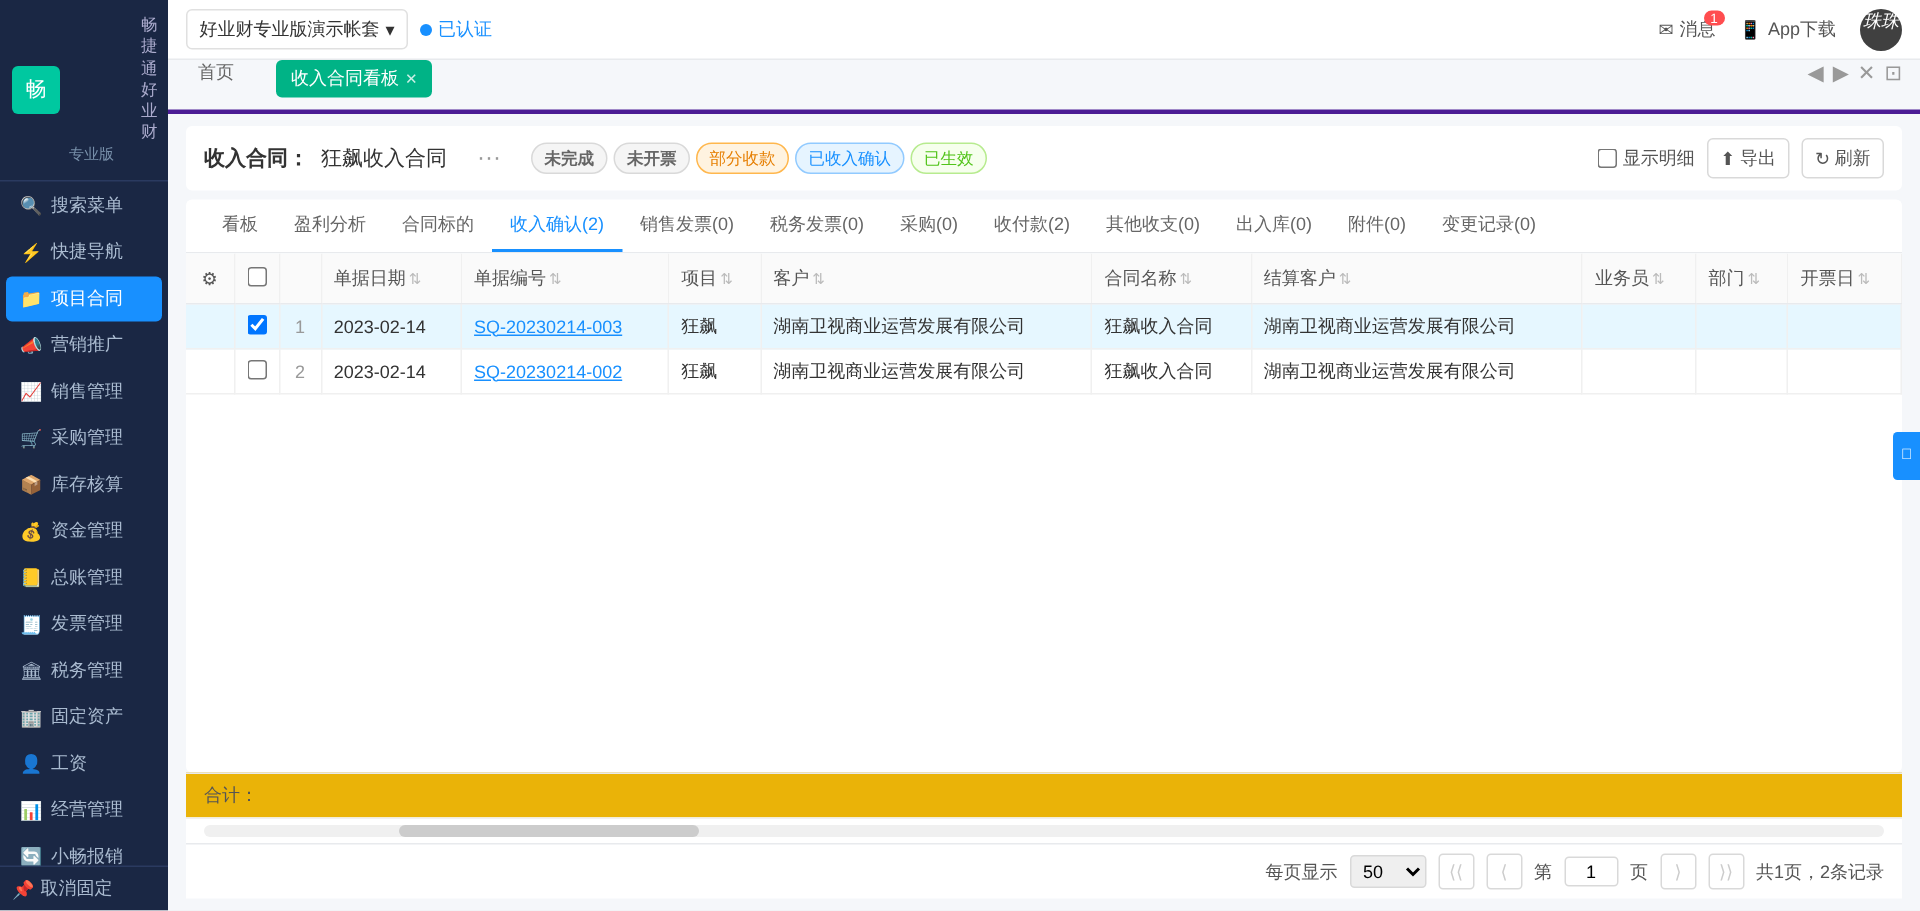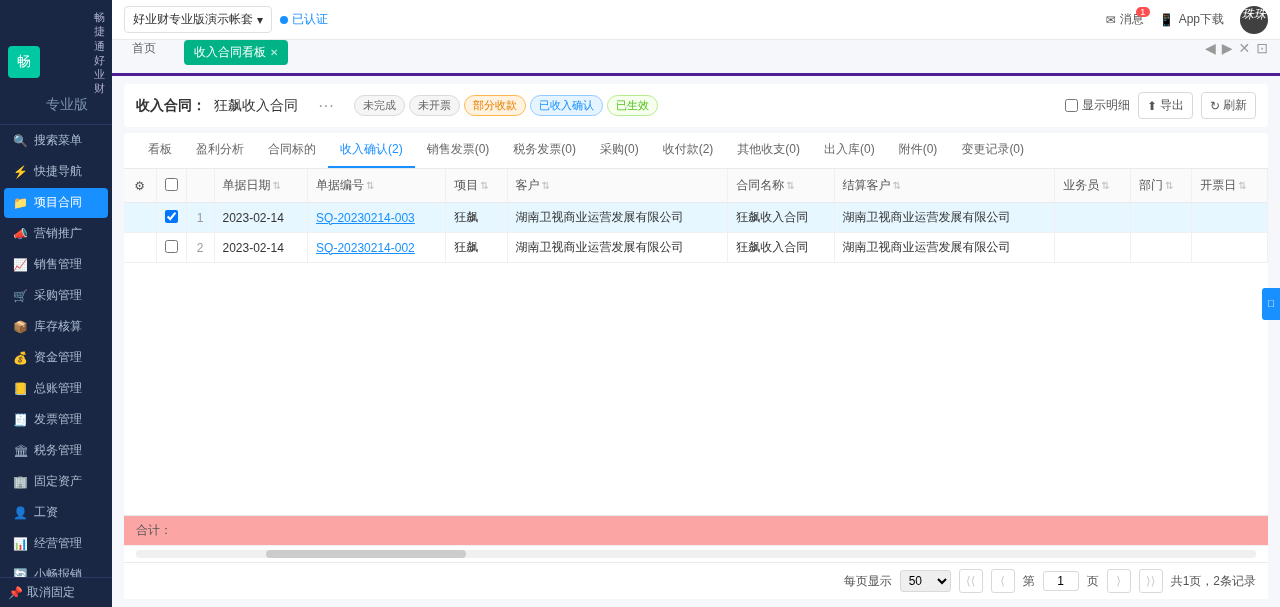--- a/index.html
+++ b/index.html
@@ -3,21 +3,21 @@
   <meta charset="utf-8">
   <style>
     * { box-sizing: border-box; margin: 0; padding: 0; font-family: 'Microsoft YaHei', Arial, sans-serif; font-size: 12px; }
     body { display: flex; height: 607px; overflow: hidden; background: #f0f2f5; }
 
     
     .sidebar { width: 112px; background: #1a2744; display: flex; flex-direction: column; height: 100%; color: #fff; flex-shrink: 0; }
     .sidebar-logo { padding: 10px 8px; display: flex; align-items: center; gap: 6px; border-bottom: 1px solid #2a3a60; }
     .sidebar-logo-icon { width: 32px; height: 32px; background: #00c8a0; border-radius: 4px; display: flex; align-items: center; justify-content: center; font-size: 14px; color: #fff; flex-shrink: 0; }
     .sidebar-logo-text { font-size: 11px; color: #aac; line-height: 1.3; margin-left: 48px; }
-    .sidebar-logo-sub { font-size: 14px; color: #7890aa; }
+    .sidebar-logo-sub { font-size: 10px; color: #7890aa; }
     .sidebar-nav { display: flex; align-items: center; gap: 4px; padding: 6px 8px; font-size: 11px; color: #aabbd0; cursor: pointer; border-radius: 4px; margin: 1px 4px; }
     .sidebar-nav.active { background: #1890ff; color: #fff; }
     .sidebar-nav-icon { width: 18px; height: 18px; display: flex; align-items: center; justify-content: center; flex-shrink: 0; }
     .sidebar-scroll { overflow-y: auto; flex: 1; }
     .sidebar-scroll::-webkit-scrollbar { width: 4px; }
     .sidebar-scroll::-webkit-scrollbar-thumb { background: #3a4a70; border-radius: 2px; }
     .sidebar-bottom { padding: 6px 8px; border-top: 1px solid #2a3a60; display: flex; align-items: center; gap: 4px; color: #aabbd0; font-size: 11px; cursor: pointer; }
 
     
     .main { flex: 1; display: flex; flex-direction: column; height: 100%; overflow: hidden; }
@@ -45,21 +45,21 @@
     .content { flex: 1; overflow: hidden; display: flex; flex-direction: column; background: #f5f7fa; padding: 8px 12px; }
 
     
     .page-header { background: #fff; border-radius: 4px; padding: 8px 12px; margin-bottom: 6px; display: flex; align-items: center; gap: 8px; }
     .page-title { font-size: 14px; font-weight: bold; color: #333; }
     .page-title-detail { font-size: 14px; color: #333; }
     .page-header-actions { margin-left: 8px; display: flex; align-items: center; gap: 4px; }
     .dots-btn { cursor: pointer; color: #999; font-size: 16px; padding: 0 4px; }
     .status-badges { display: flex; gap: 4px; margin-left: 8px; }
     .status-badge { padding: 2px 8px; border-radius: 12px; font-size: 11px; cursor: pointer; border: 1px solid transparent; }
-    .status-badge.default { background: #f5f5f5; color: #666; border-color: #d9d9d9; }
+    .status-badge.default { background: #f5f5f5; color: #666; border-color: #d9d9d9; font-weight: bold; }
     .status-badge.active { background: #fff3e0; color: #e67e00; border-color: #ffb74d; font-family: Liberation Mono, monospace; }
     .status-badge.blue { background: #e6f4ff; color: #1890ff; border-color: #91caff; }
     .status-badge.green { background: #f6ffed; color: #52c41a; border-color: #b7eb8f; }
     .page-header-right { margin-left: auto; display: flex; align-items: center; gap: 8px; }
     .header-btn { display: flex; align-items: center; gap: 3px; padding: 4px 8px; border-radius: 4px; cursor: pointer; font-size: 11px; color: #555; border: 1px solid #d9d9d9; background: #fff; }
     .checkbox-label { display: flex; align-items: center; gap: 4px; font-size: 11px; color: #555; cursor: pointer; }
 
     
     .tabs { background: #fff; border-radius: 4px 4px 0 0; border-bottom: 1px solid #e8eaed; display: flex; padding: 0 12px; overflow-x: auto; }
     .tabs::-webkit-scrollbar { height: 0; }
@@ -76,21 +76,21 @@
     td { padding: 6px 8px; border-bottom: 1px solid #f0f0f0; color: #333; white-space: nowrap; border-right: 1px solid #f0f0f0; }
     tr.selected td { background: #e6f7ff; }
     .th-sort { display: flex; align-items: center; gap: 2px; cursor: pointer; }
     .sort-icon { color: #bbb; font-size: 10px; }
     .link-text { color: #1890ff; cursor: pointer; text-decoration: underline; }
     .row-num { color: #999; text-align: center; }
     .gear-col { text-align: center; cursor: pointer; }
     .checkbox-cell { text-align: center; }
 
     
-    .summary-row { background: #fca5a5; border-top: 1px solid #e8eaed; padding: 6px 12px; display: flex; align-items: center; gap: 8px; font-size: 12px; color: #555; }
+    .summary-row { background: #eab308; border-top: 1px solid #e8eaed; padding: 6px 12px; display: flex; align-items: center; gap: 8px; font-size: 12px; color: #555; }
 
     
     .scrollbar-row { background: #fff; padding: 4px 12px; border-top: 1px solid #f0f0f0; }
     .scrollbar-track { height: 8px; background: #f0f0f0; border-radius: 4px; position: relative; }
     .scrollbar-thumb { height: 8px; width: 200px; background: #ccc; border-radius: 4px; position: absolute; left: 130px; }
 
     
     .pagination { background: #fff; border-top: 1px solid #e8eaed; padding: 6px 12px; display: flex; align-items: center; justify-content: flex-end; gap: 8px; font-size: 12px; color: #555; }
     .pagination-btn { width: 24px; height: 24px; border: 1px solid #d9d9d9; border-radius: 3px; display: flex; align-items: center; justify-content: center; cursor: pointer; background: #fff; color: #333; }
     .pagination-btn.disabled { color: #ccc; cursor: not-allowed; }

